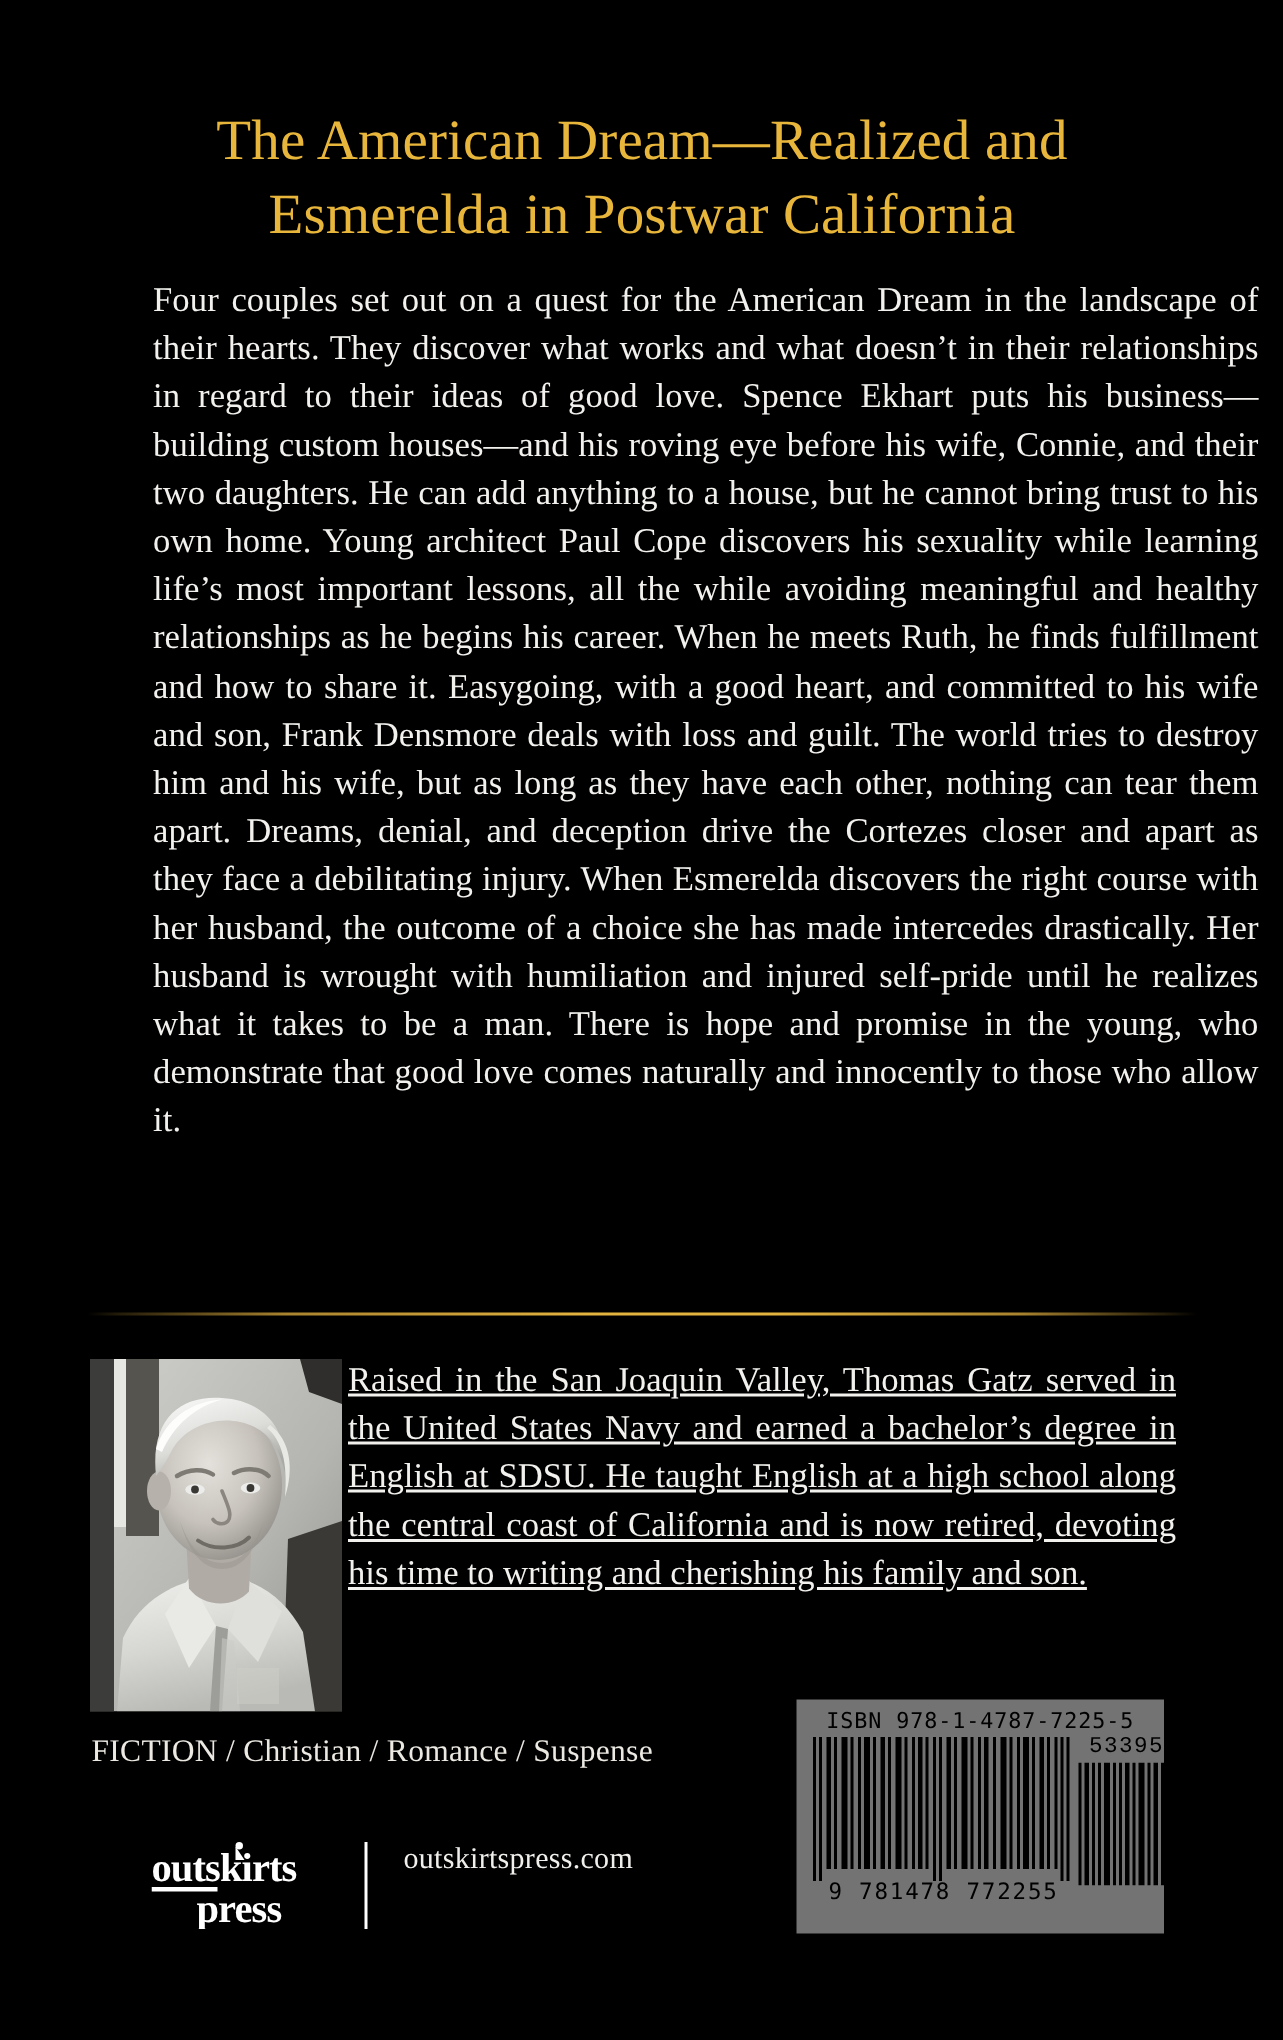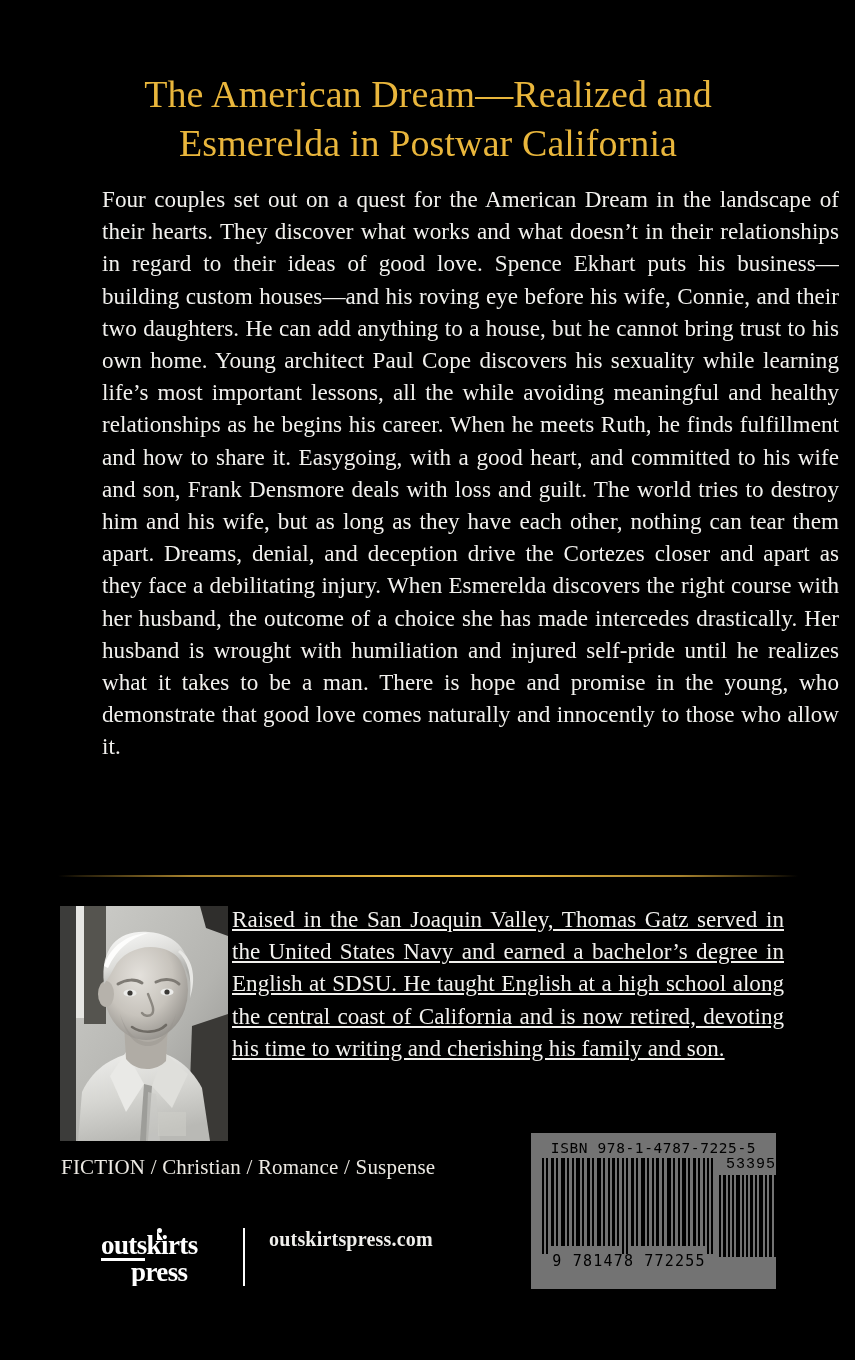--- a/index.html
+++ b/index.html
@@ -123,21 +123,20 @@
     width: 2px;
     height: 58px;
     background: #ffffff;
     margin: 0 24px 0 22px;
   }
   .logo-url {
     color: #f0efec;
     font-size: 20px;
     letter-spacing: 0.2px;
     white-space: nowrap;
-    font-weight: bold;
   }
 
   
   .barcode {
     position: absolute;
     left: 531px;
     top: 1133px;
     width: 245px;
     height: 156px;
     background: #737373;

